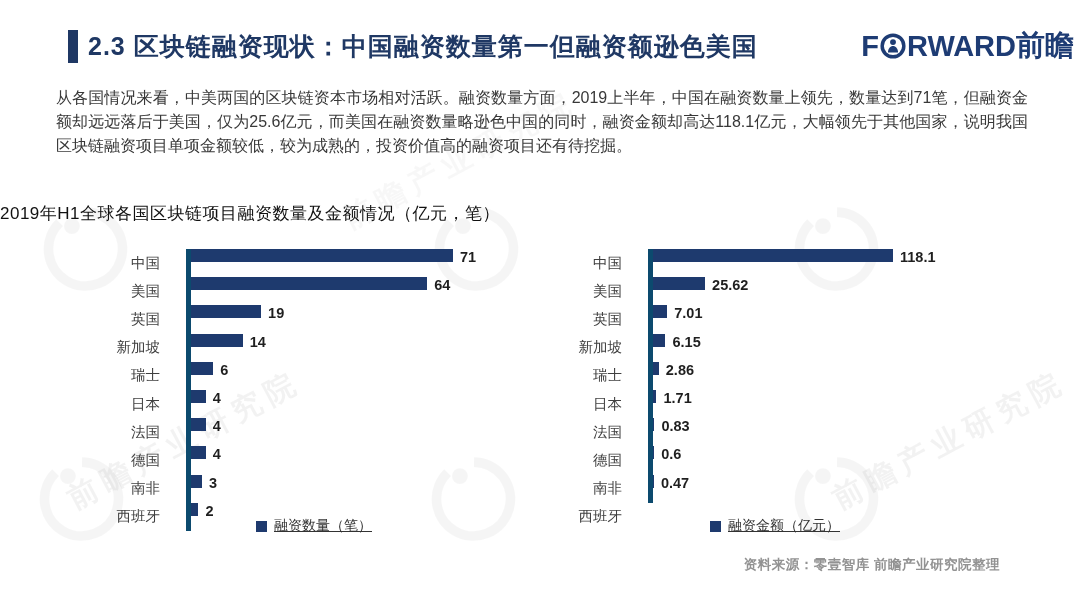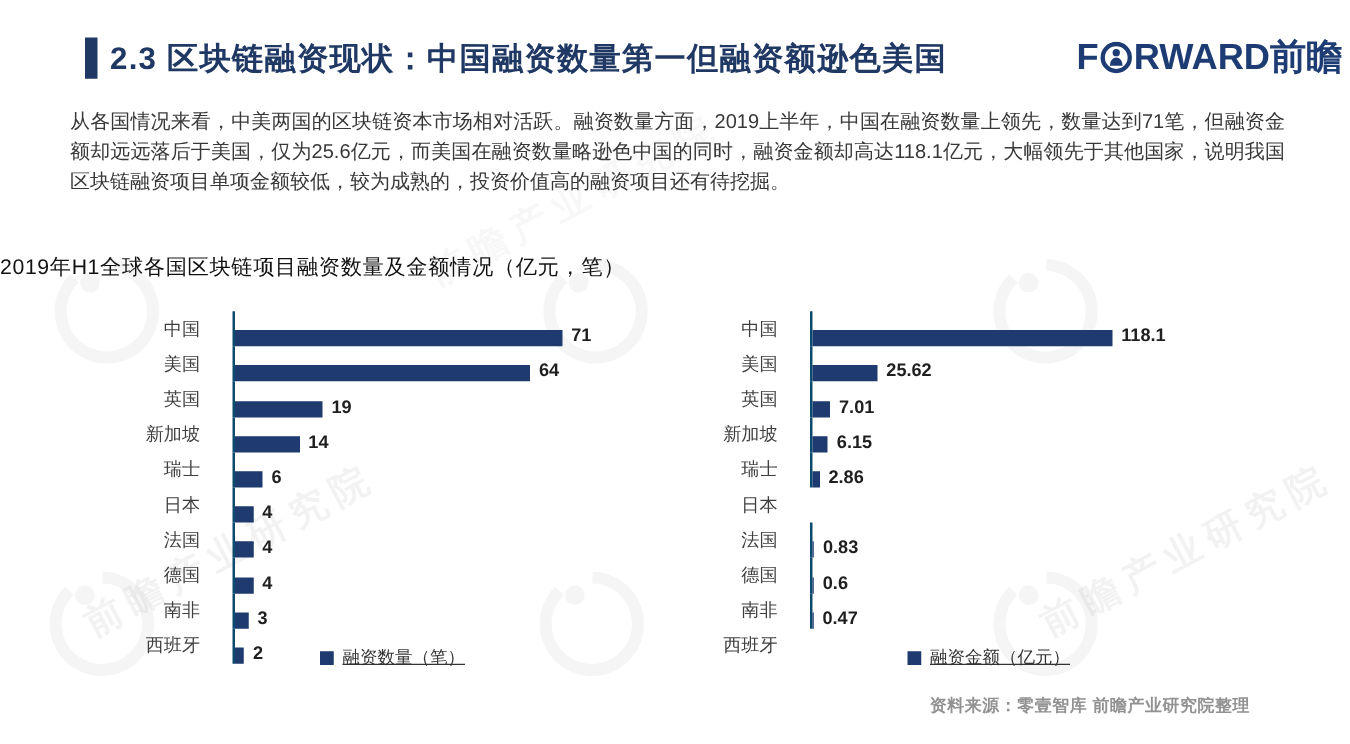--- a/index.html
+++ b/index.html
@@ -26,26 +26,26 @@
 
   
   .chart-title{position:absolute;top:202px;left:0;width:100%;text-align:left;font-size:17px;color:#111;font-weight:normal;margin:0;letter-spacing:.5px;}
   .charts{position:absolute;top:249px;left:60px;display:flex;}
   .chart{position:relative;height:292px;}
   .chart[data-chart="0"]{width:480px;}
   .chart[data-chart="1"]{width:485px;}
   .crow{display:flex;align-items:center;height:28.2px;}
   .clabel{width:100px;text-align:right;padding-right:26px;font-size:14.5px;color:#3f3f3f;flex:none;}
   .chart[data-chart="1"] .clabel{width:82px;}
-  .cbars{position:relative;flex:1;display:flex;align-items:flex-end;border-left:2px solid #0c4a6e;height:100%;}
+  .cbars{position:relative;flex:1;display:flex;align-items:flex-start;border-left:5px solid #0c4a6e;height:100%;}
   .cbar{height:13px;background:#1e3a6e;flex:none;}
   .cval{margin-left:7px;font-size:14.5px;font-weight:bold;color:#1f1f1f;}
   .legend{position:absolute;bottom:6px;display:flex;align-items:center;}
   .chart[data-chart="0"] .legend{left:196px;}
-  .chart[data-chart="1"] .legend{left:186px;text-align:center;}
+  .chart[data-chart="1"] .legend{left:170px;text-align:center;}
   .lg-sq{width:11px;height:11px;background:#1e3a6e;display:inline-block;margin-right:7px;}
   .lg-tx{font-size:14px;color:#333;text-decoration:underline;}
 
   .source{position:absolute;top:556px;right:80px;font-size:13.5px;color:#929292;letter-spacing:.5px;font-weight:bold;}
 </style>
 </head>
 <body>
 
 <div class="page">
 
@@ -225,20 +225,24 @@
             </div>
             <div class="crow">
               <div class="clabel">瑞士</div>
               <div class="cbars">
                 <div class="cbar" style="width: 5.81202px;"></div>
                 <span class="cval">2.86</span>
               </div>
             </div>
             <div class="crow">
               <div class="clabel">日本</div>
+              <div class="cbars">
+                <div class="cbar" style="width: 3.47502px;"></div>
+                <span class="cval">1.71</span>
+              </div>
             </div>
             <div class="crow">
               <div class="clabel">法国</div>
               <div class="cbars">
                 <div class="cbar" style="width: 1.38188px;"></div>
                 <span class="cval">0.83</span>
               </div>
             </div>
             <div class="crow">
               <div class="clabel">德国</div>

